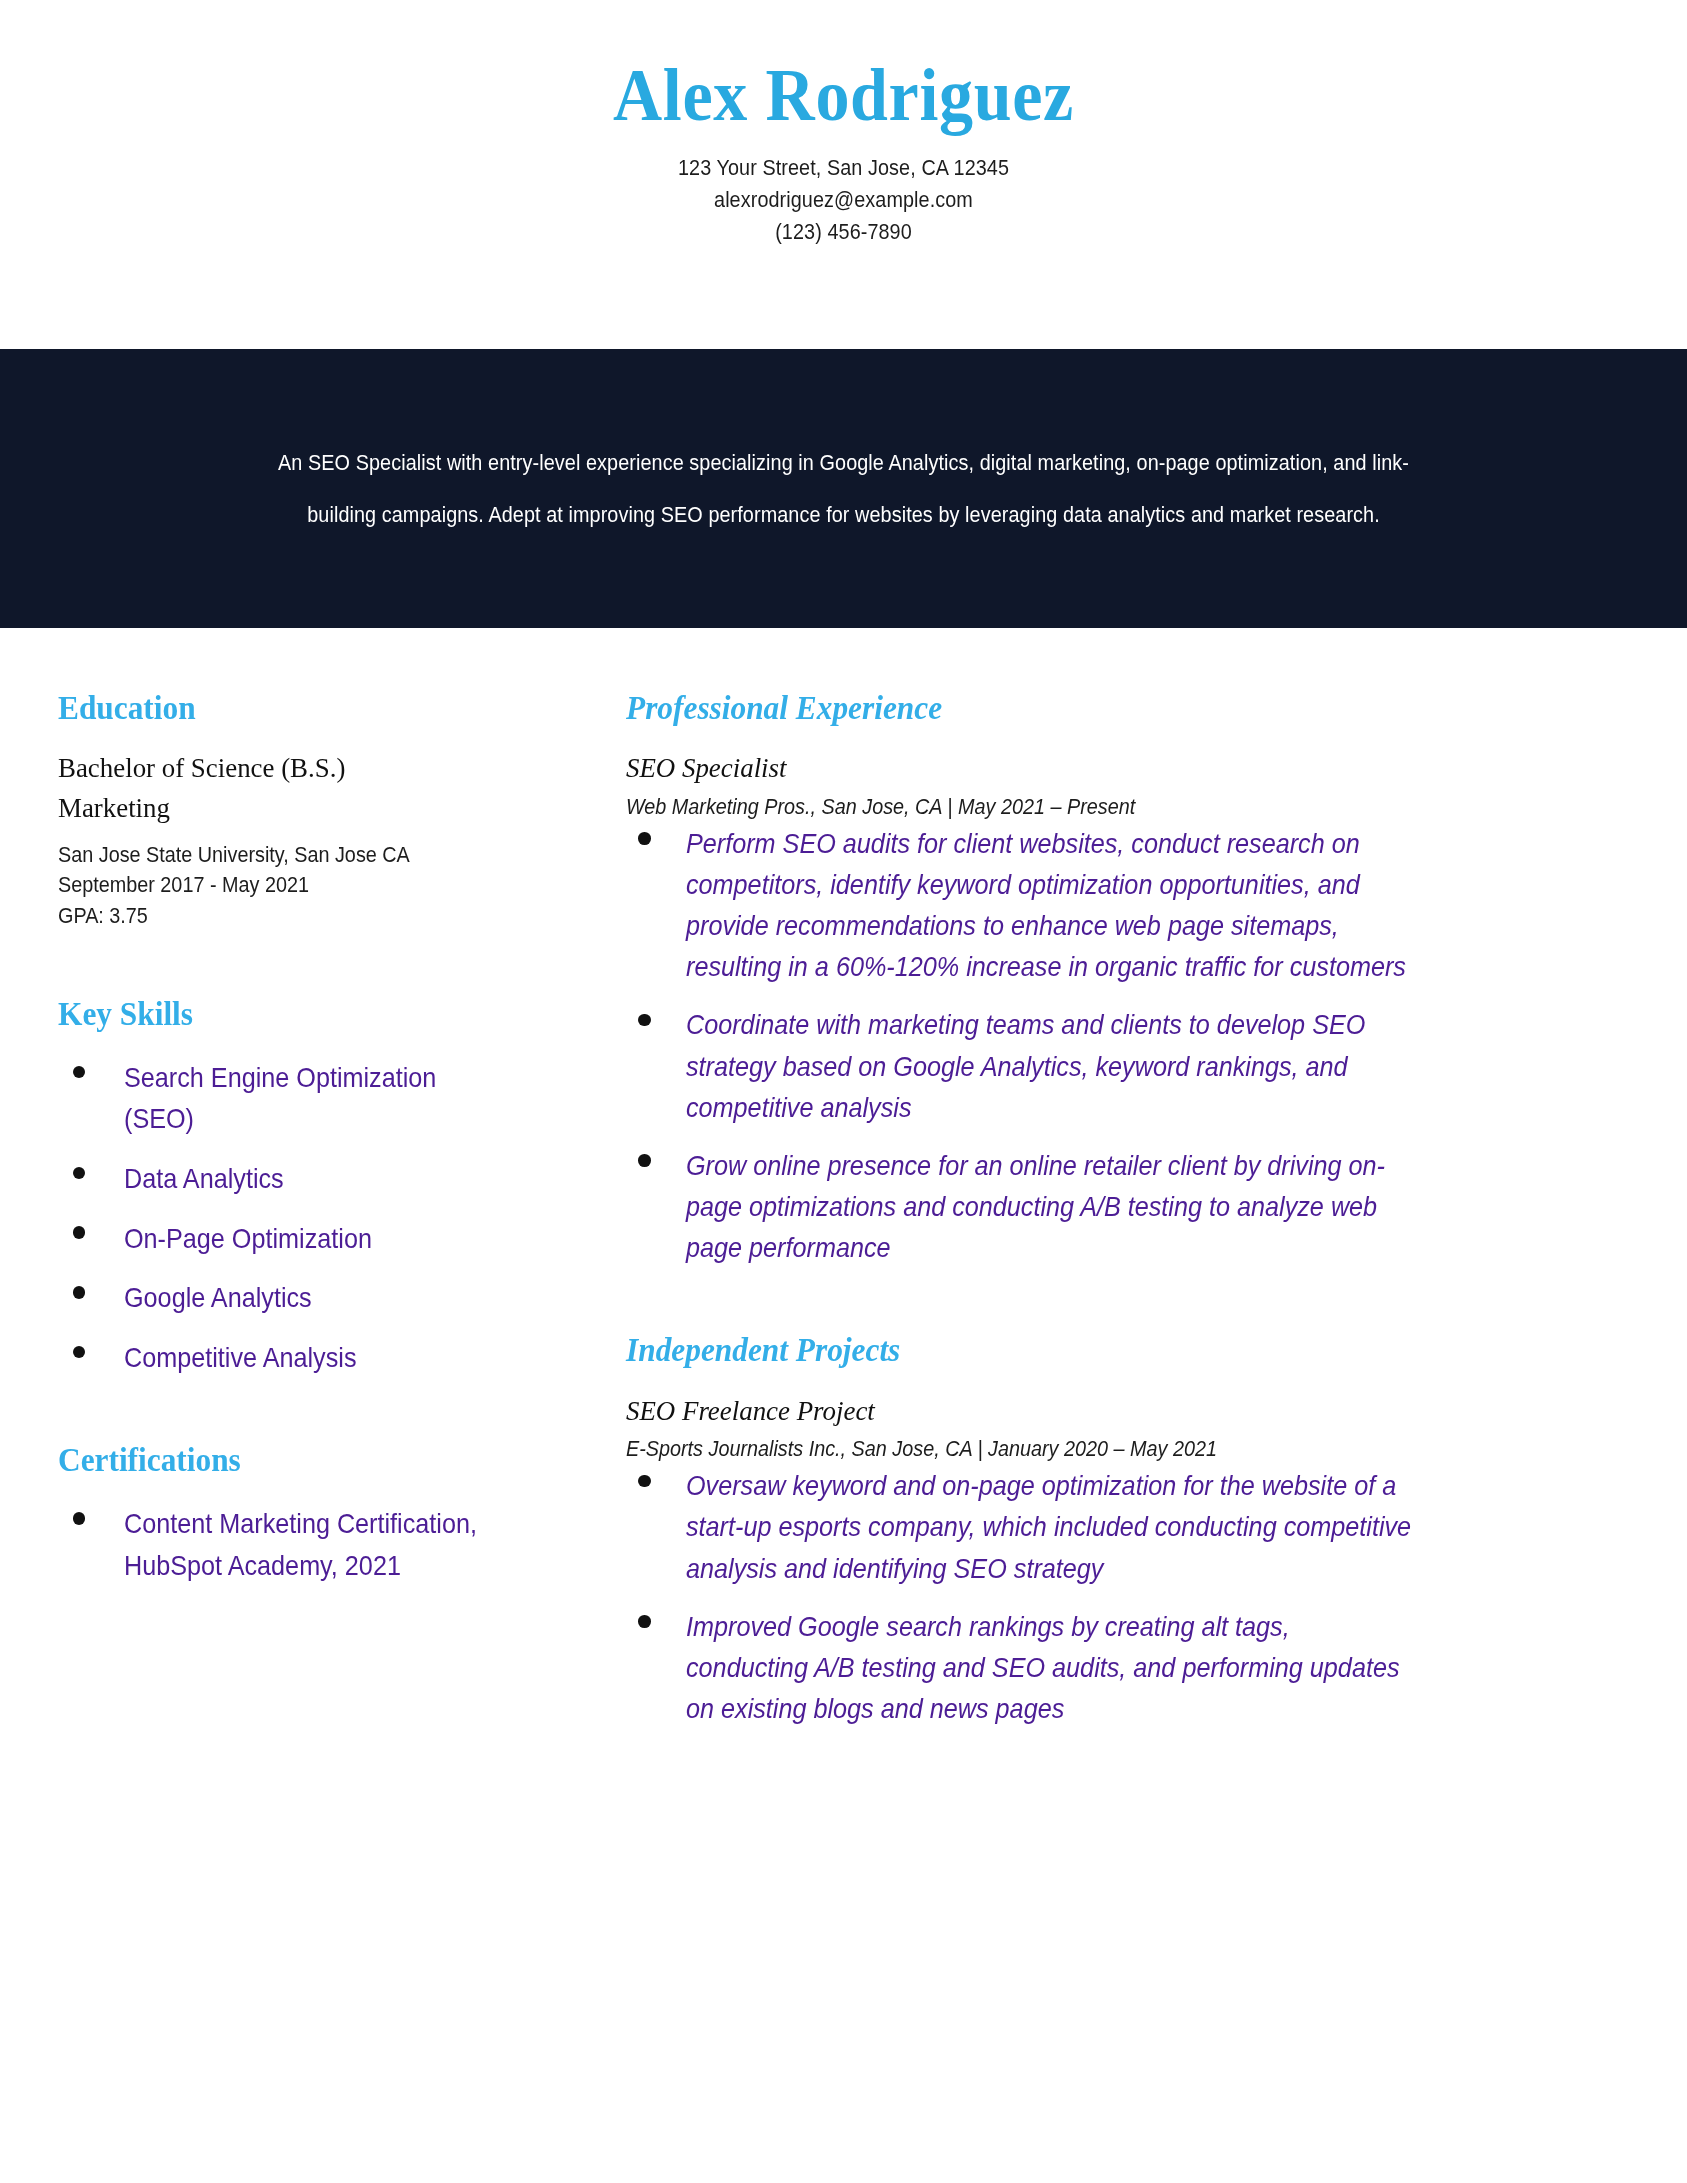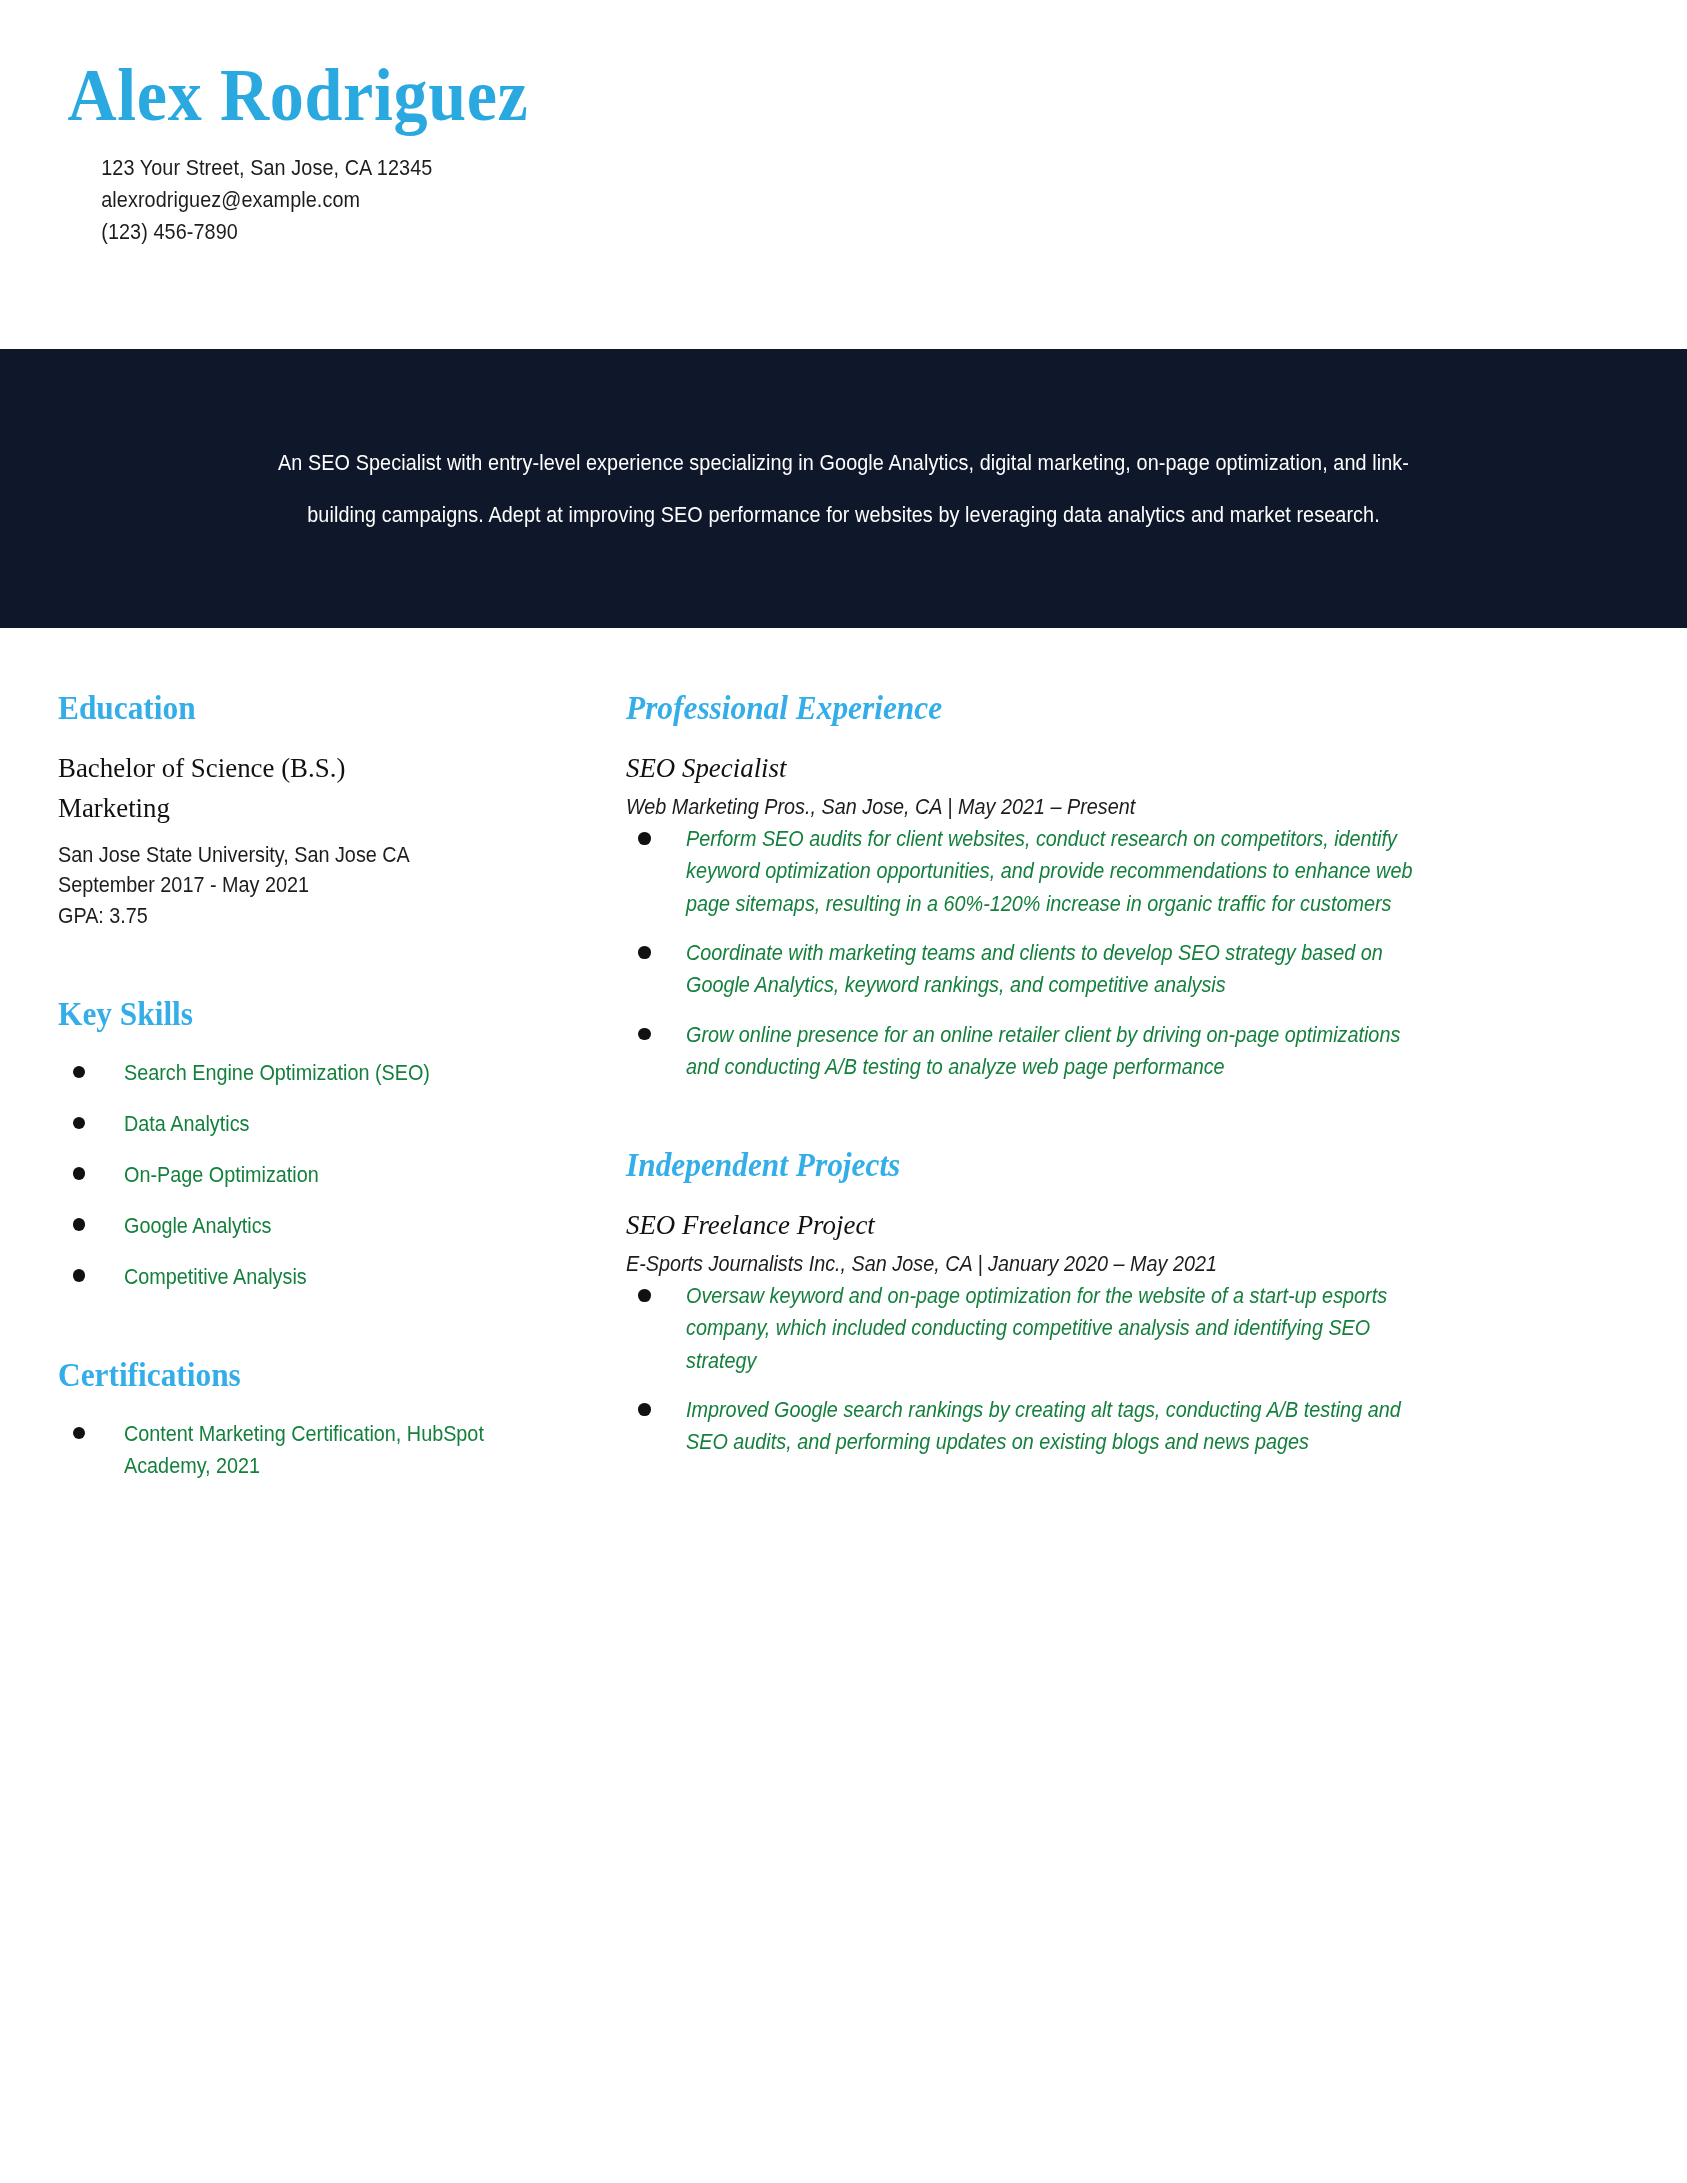--- a/index.html
+++ b/index.html
@@ -19,20 +19,21 @@
     position: relative;
     width: 1687px;
     height: 2183px;
     background: #ffffff;
     overflow: hidden;
   }
 
   
   .header {
     padding-top: 57px;
+    text-align: center;
   }
   .candidate-name {
     font-family: "Liberation Serif", serif;
     font-weight: bold;
     font-size: 74px;
     line-height: 1.05;
     letter-spacing: 0.7px;
     color: #29A9E0;
     margin: 0 0 17px 0;
     transform: scaleX(0.92);
@@ -130,23 +131,23 @@
   }
 
   ul.bullets {
     list-style: none;
     margin: 0;
     padding: 0;
   }
   ul.bullets li {
     position: relative;
     font-family: "Liberation Sans", sans-serif;
-    font-size: 22px;
+    font-size: 28px;
     line-height: 1.47;
-    color: #15803d;
+    color: #4c1d95;
   }
   ul.bullets li .li-text {
     display: block;
     transform: scaleX(0.9);
     transform-origin: left center;
   }
   ul.bullets li .dot {
     position: absolute;
     width: 12.6px;
     height: 12.6px;

